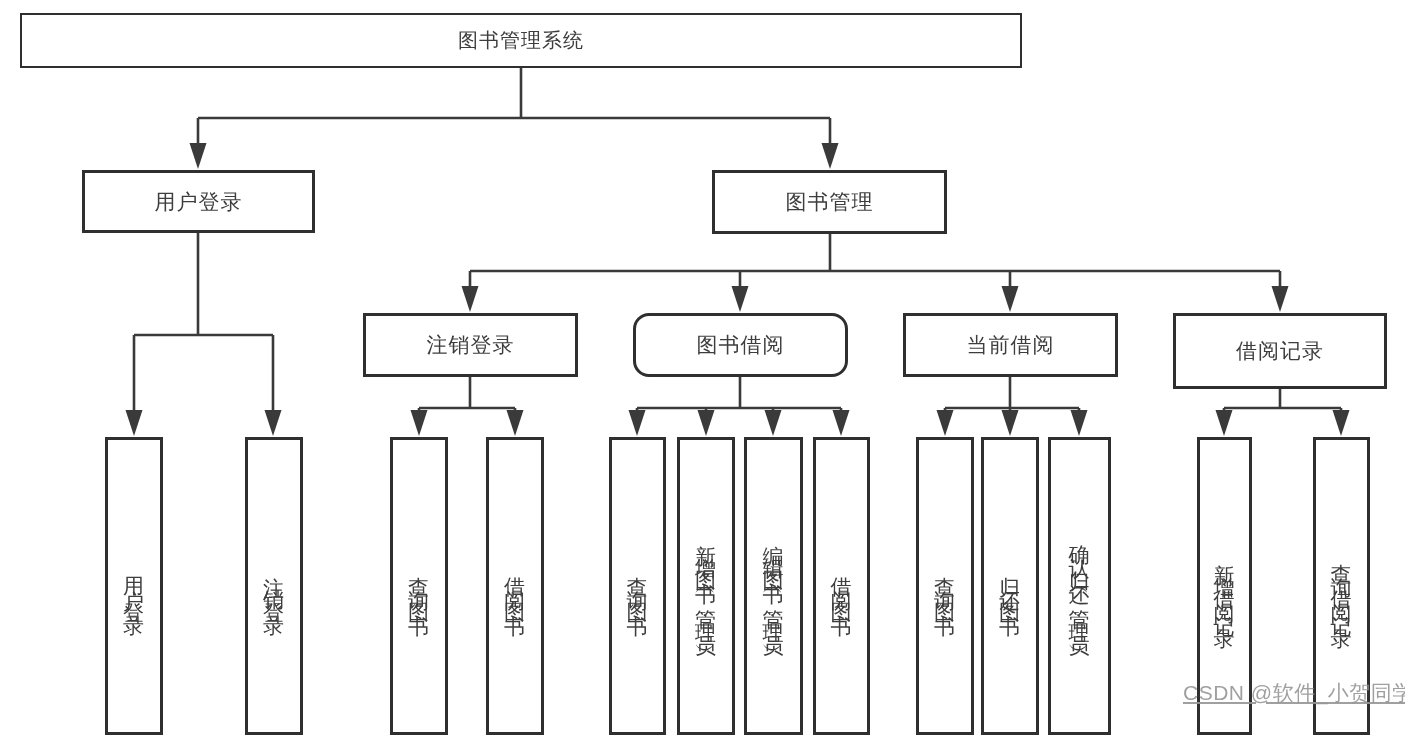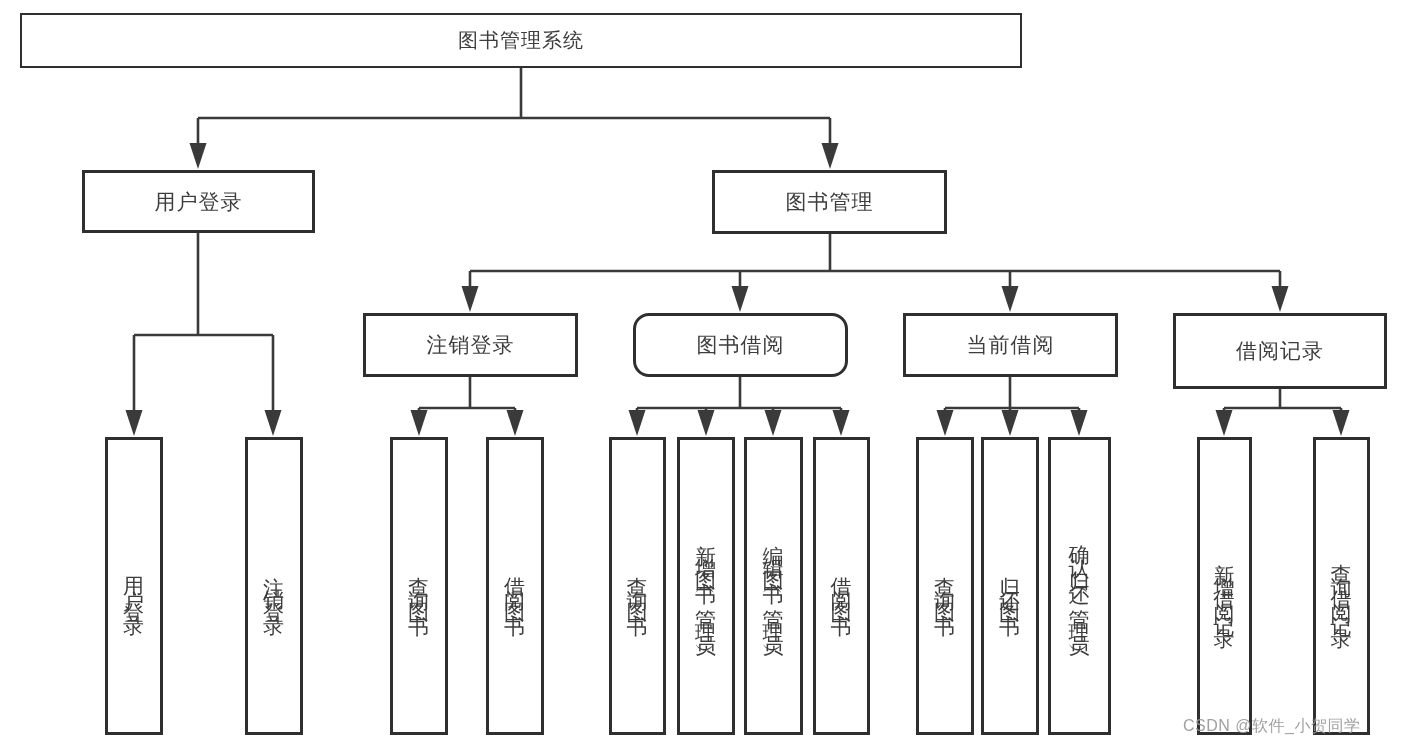--- a/index.html
+++ b/index.html
@@ -41,27 +41,28 @@
     writing-mode: vertical-rl;
     text-orientation: mixed;
     letter-spacing: 13px;
     font-size: 21px;
     line-height: 1;
     white-space: nowrap;
   }
   .watermark {
     position: absolute;
     left: 1183px;
-    top: 716px;
+    top: 679px;
     width: 222px;
-    font-size: 16px;
+    font-size: 21px;
     color: rgba(150,150,150,0.9);
     letter-spacing: 0.5px;
     z-index: 3;
     white-space: nowrap;
+    text-decoration: underline;
   }
 </style>
 </head>
 <body>
 
 <div id="canvas">
 
   <svg id="connectors" viewBox="0 0 1405 747" xmlns="http://www.w3.org/2000/svg">
     <g stroke="#3a3a3a" stroke-width="2.6" fill="none">
 

